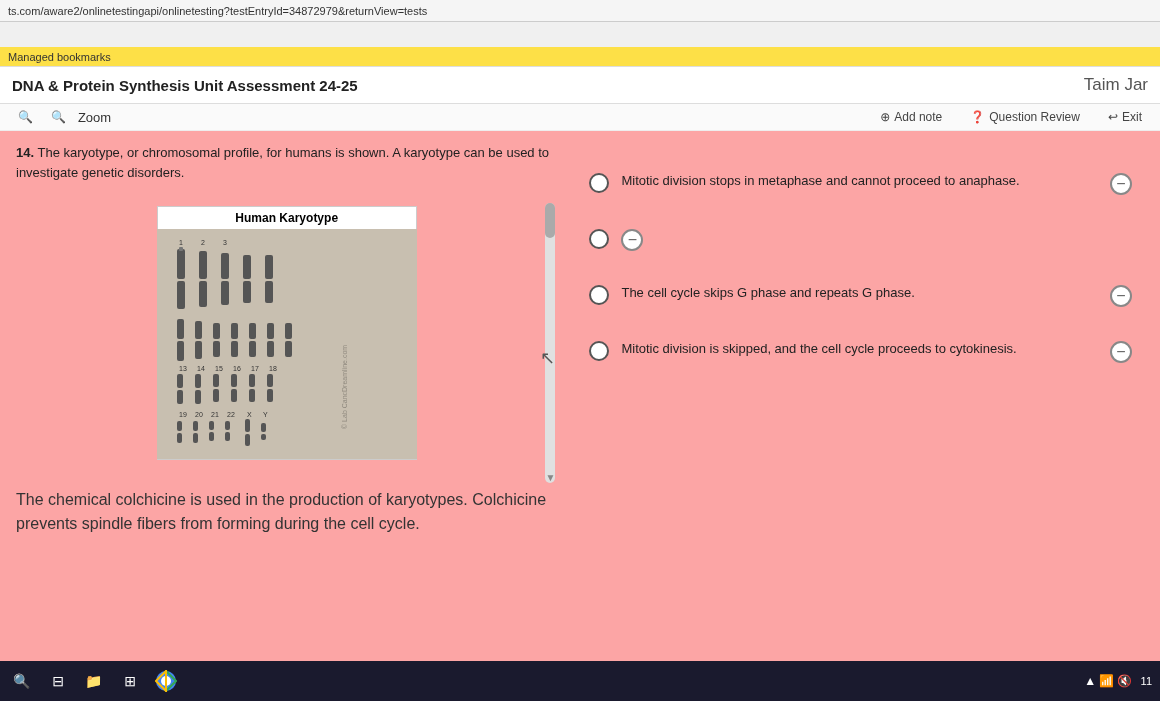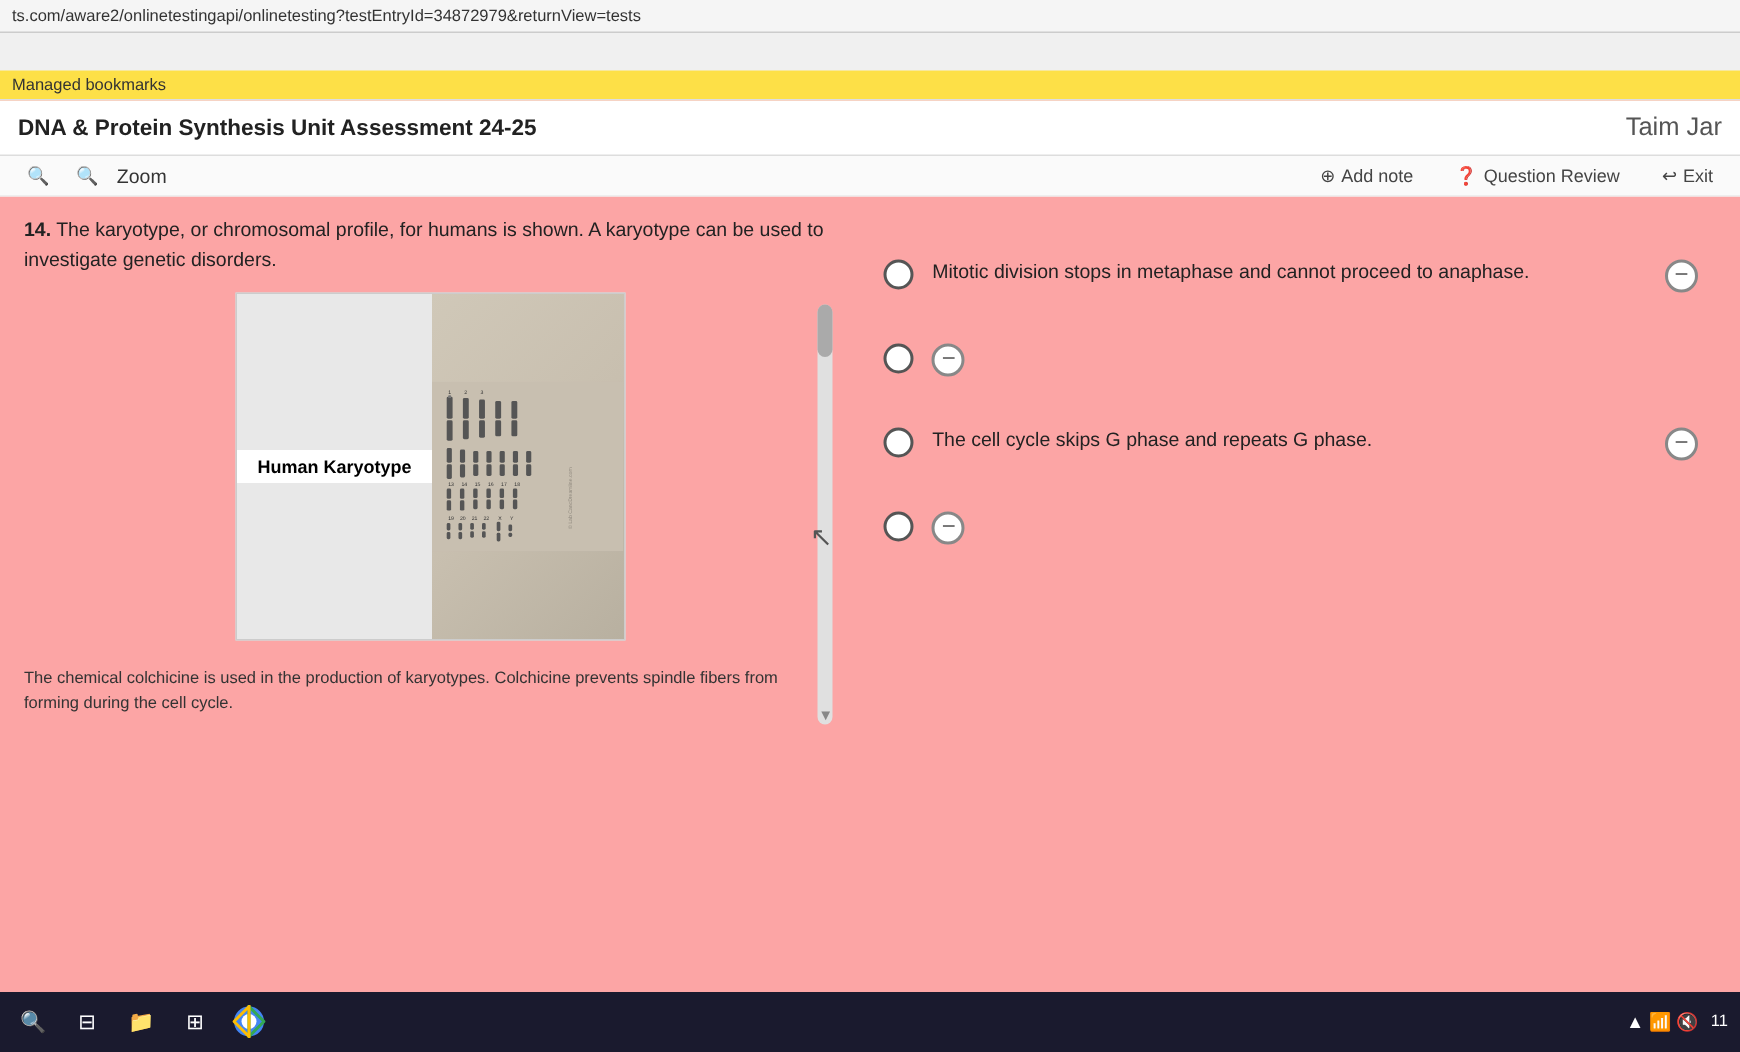--- a/index.html
+++ b/index.html
@@ -119,36 +119,36 @@
       padding: 12px 16px;
       gap: 20px;
       height: calc(100% - 80px);
     }
 
     
     .left-panel {
       flex: 0 0 48%;
       display: flex;
       flex-direction: column;
-      gap: 9px;
+      gap: 20px;
       position: relative;
     }
 
     .question-text {
       font-size: 13px;
       color: #222;
       line-height: 1.5;
     }
     .question-number {
       font-weight: bold;
     }
 
     .image-container {
       display: flex;
-      flex-direction: row;
+      flex-direction: column;
       align-items: center;
       border: 1px solid #ccc;
       background: #e8e8e8;
       width: 260px;
       margin: 4px auto;
       position: relative;
     }
     .image-title {
       font-size: 12px;
       font-weight: bold;
@@ -164,21 +164,21 @@
       background: linear-gradient(135deg, #d0c8b8 0%, #c8bfaf 50%, #b8b0a0 100%);
       position: relative;
       overflow: hidden;
     }
     .karyotype-visual svg {
       width: 100%;
       height: 100%;
     }
 
     .passage-text {
-      font-size: 11px;
+      font-size: 16px;
       color: #333;
       line-height: 1.5;
       margin-top: 4px;
     }
 
     
     .right-panel {
       flex: 1;
       display: flex;
       flex-direction: column;
@@ -544,20 +544,21 @@
       </div>
 
       <div class="answer-option">
         <div class="radio-circle"></div>
         <span class="answer-text">The cell cycle skips G phase and repeats G phase.</span>
         <div class="minus-btn">−</div>
       </div>
 
       <div class="answer-option">
         <div class="radio-circle"></div>
+        <span class="answer-text">Mitotic division is skipped, and the cell cycle proceeds to cytokinesis.</span>
         <div class="minus-btn">−</div>
       </div>
 
     </div>
   </div>
 
   <div class="cursor-hint">↖</div>
 
 </div>
 

